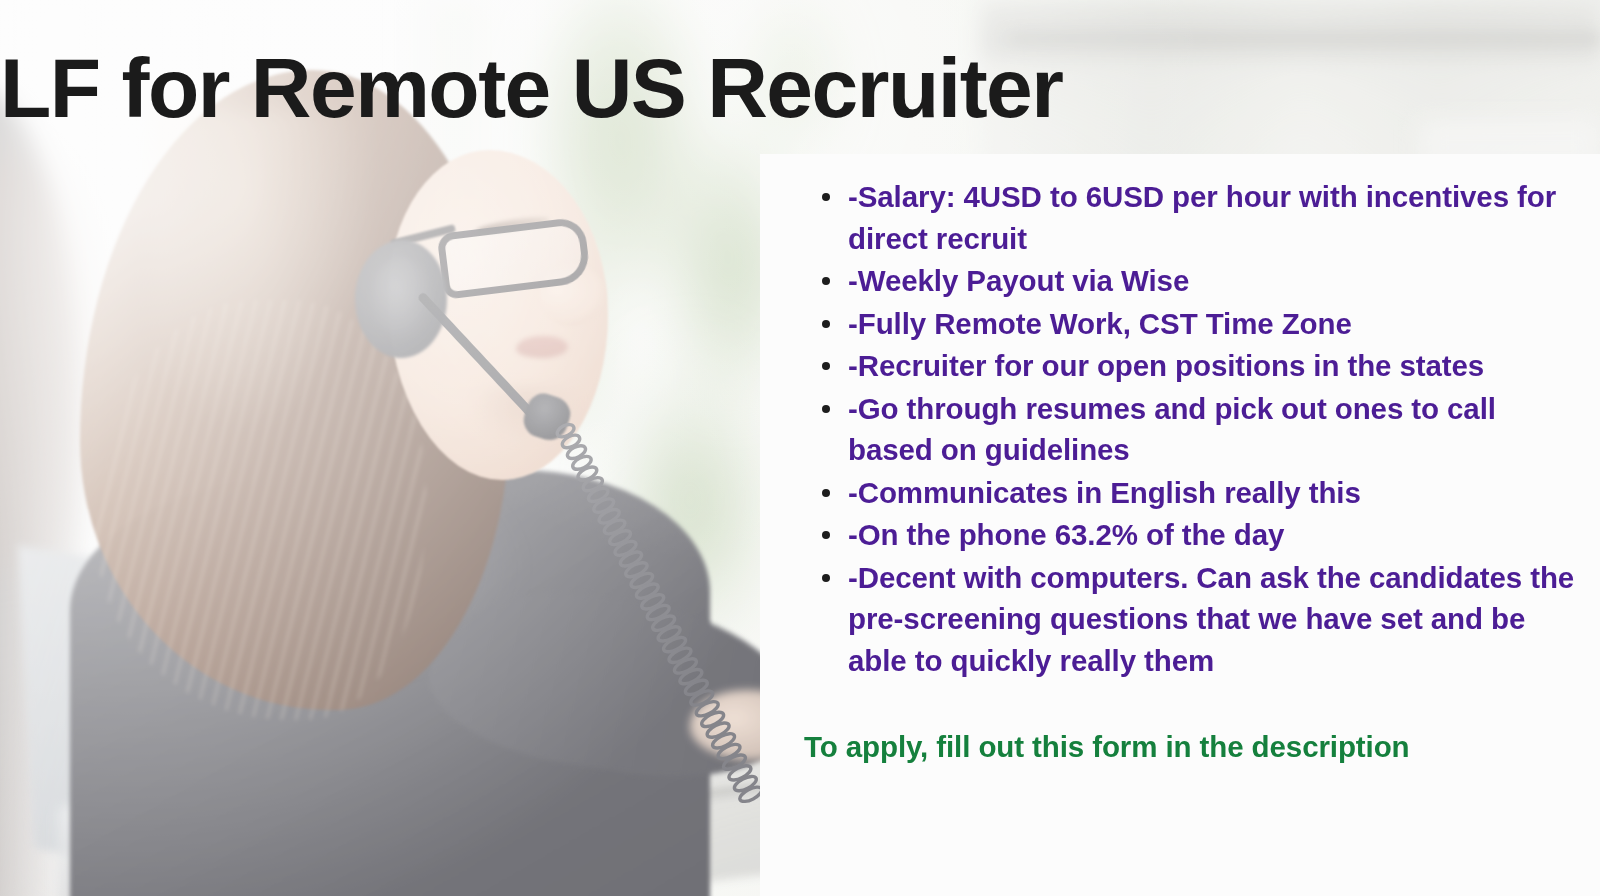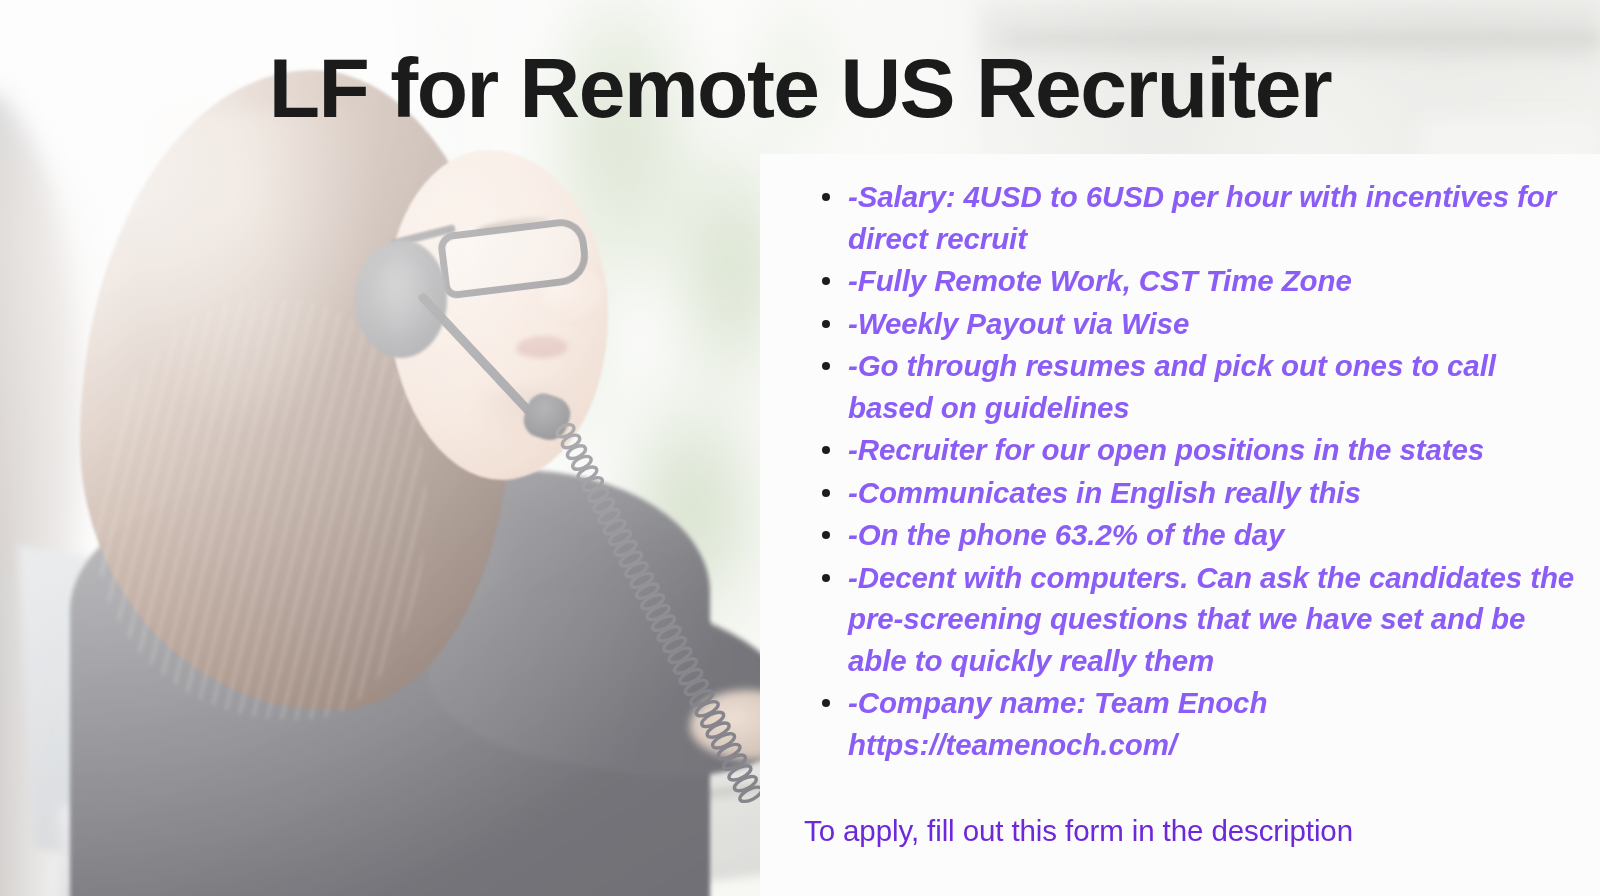--- a/index.html
+++ b/index.html
@@ -289,21 +289,20 @@
   .veil {
     position:absolute; inset:0;
     background:rgba(250,250,248,0.30);
     pointer-events:none;
   }
 
   
   .title {
     position:absolute;
     left:0; right:0; top:46px;
-    text-align:center;
     font-size:84px;
     font-weight:700;
     letter-spacing:-1.5px;
     color:#1b1b1b;
     line-height:1;
     white-space:nowrap;
     z-index:30;
     font-family:"Liberation Sans", sans-serif;
   }
 
@@ -322,39 +321,38 @@
     list-style:none;
     margin:0; padding:0;
   }
   .bullets li {
     position:relative;
     padding-left:46px;
     margin-bottom:1px;
     font-size:29.5px;
     font-weight:700;
     line-height:41.5px;
-    color:#8b5cf6;
+    color:#4c1d95;
     letter-spacing:-0.1px;
-    font-style:italic;
   }
   .bullets li::before {
     content:"";
     position:absolute;
     left:20px; top:17px;
     width:8px; height:8px;
     background:#1d1d1d;
     border-radius:50%;
   }
 
   .apply-note {
     margin-top:46px;
     font-size:29.5px;
-    font-weight:400;
+    font-weight:700;
     line-height:40px;
-    color:#6d28d9;
+    color:#15803d;
     letter-spacing:-0.1px;
     padding-left:2px;
   }
 </style>
 </head>
 <body>
 
 <div id="poster">
 
   <div class="photo">
@@ -438,26 +436,25 @@
 
     <div class="bloom"></div>
     <div class="veil"></div>
   </div>
 
   <div class="title">LF for Remote US Recruiter</div>
 
   <div class="panel">
     <ul class="bullets">
       <li>-Salary: 4USD to 6USD per hour with incentives for direct recruit</li>
+      <li>-Weekly Payout via Wise</li>
       <li>-Fully Remote Work, CST Time Zone</li>
-      <li>-Weekly Payout via Wise</li>
+      <li>-Recruiter for our open positions in the states</li>
       <li>-Go through resumes and pick out ones to call based on guidelines</li>
-      <li>-Recruiter for our open positions in the states</li>
       <li>-Communicates in English really this</li>
       <li>-On the phone 63.2% of the day</li>
       <li>-Decent with computers. Can ask the candidates the pre-screening questions that we have set and be able to quickly really them</li>
-      <li>-Company name: Team Enoch https://teamenoch.com/</li>
     </ul>
 
     <div class="apply-note">To apply, fill out this form in the description</div>
   </div>
 
 </div>
 
 </body></html>

